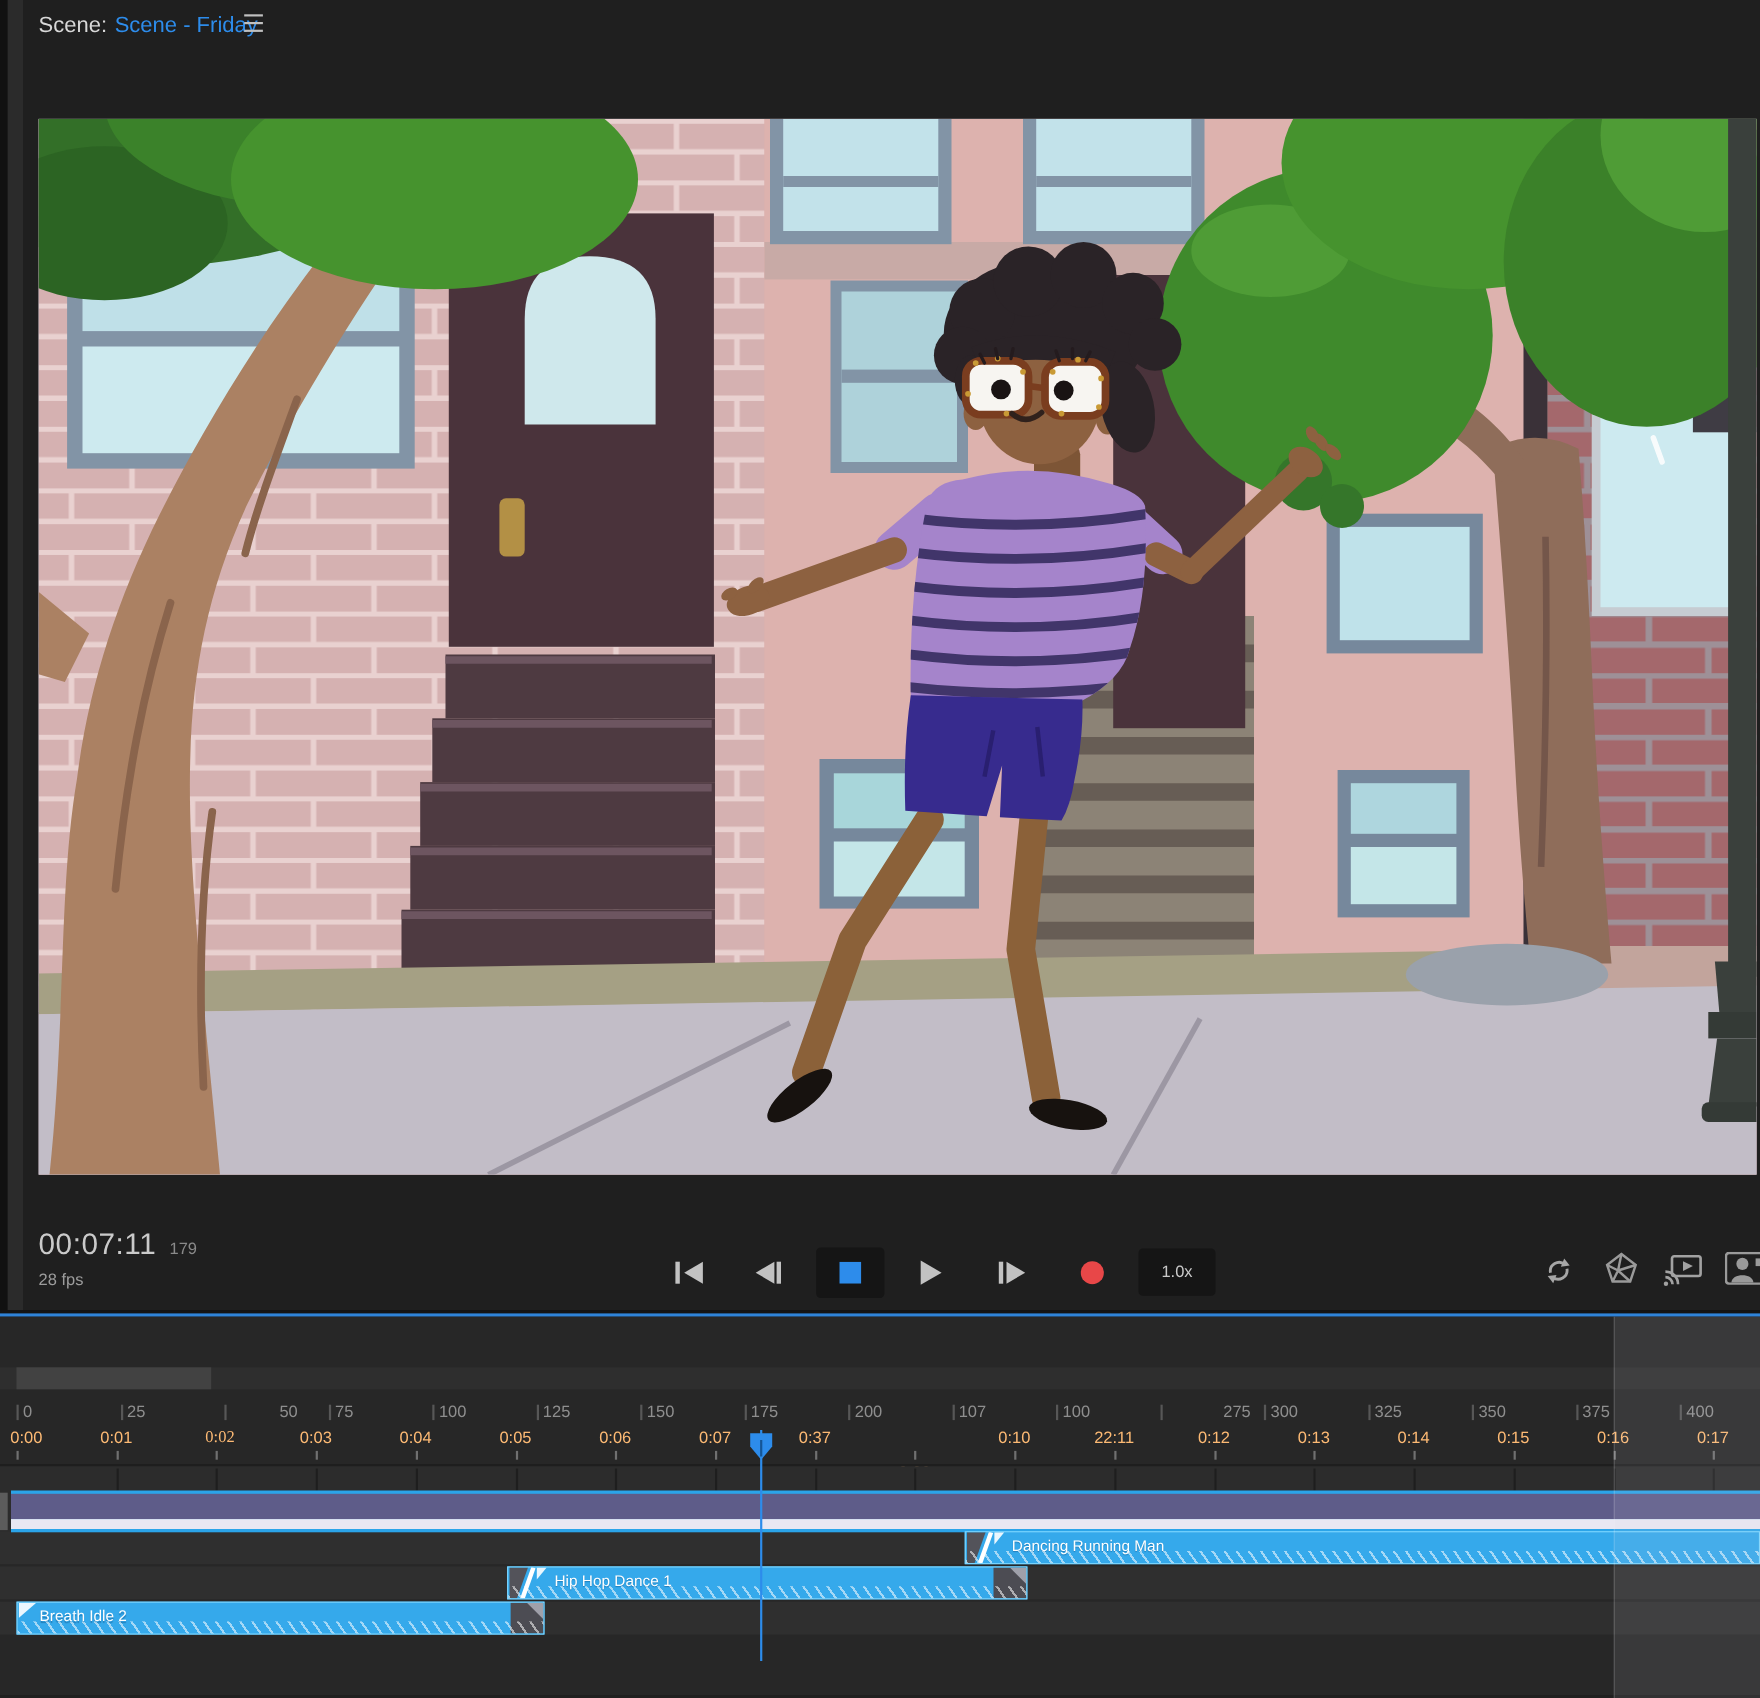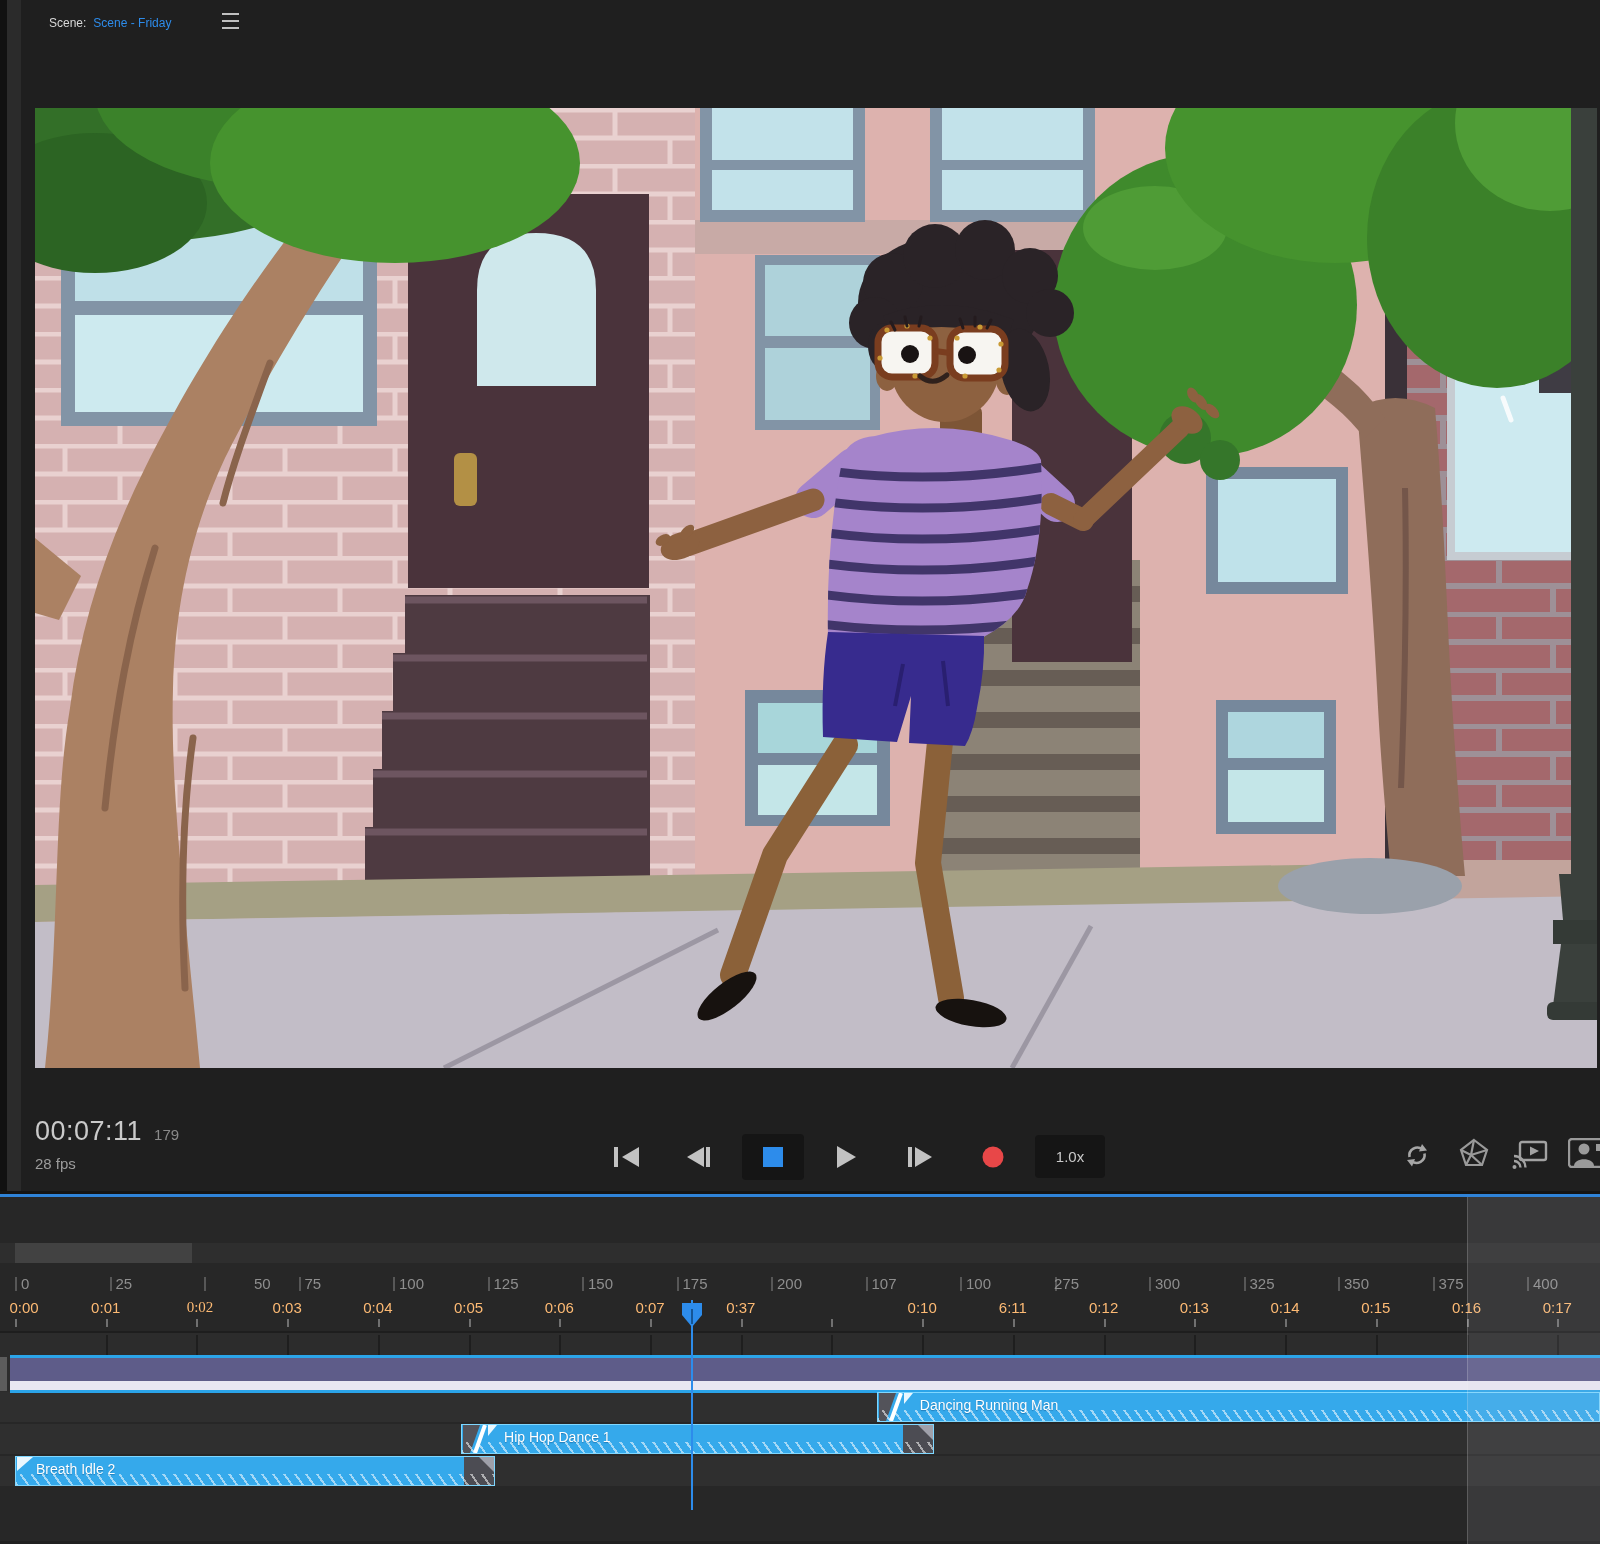--- a/index.html
+++ b/index.html
@@ -3,21 +3,21 @@
 <meta charset="utf-8">
 <style>
   html,body{margin:0;padding:0;background:#111;}
   body{width:1600px;height:1544px;position:relative;overflow:hidden;
        font-family:"Liberation Sans",sans-serif;-webkit-font-smoothing:antialiased;}
   .abs{position:absolute;}
   
   #viewport{left:0;top:0;width:1600px;height:1191px;background:#1f1f1f;}
   #left-strip-a{left:0;top:0;width:7px;height:1191px;background:#111;}
   #left-strip-b{left:7px;top:0;width:14px;height:1191px;background:#2b2b2b;}
-  #top-bar{left:49px;top:10px;height:26px;display:flex;align-items:center;font-size:12px;}
+  #top-bar{left:35px;top:10px;height:26px;display:flex;align-items:center;font-size:20px;}
   #top-bar .lbl{color:#d8d8d8;}
   #top-bar .scene-link{margin-left:7px;cursor:pointer;}
   #menu-btn{left:222px;top:13px;width:17px;height:16px;display:flex;flex-direction:column;justify-content:space-between;cursor:pointer;}
   #menu-btn i{display:block;height:2.4px;background:#c0c0c0;}
   #stage{left:35px;top:108px;width:1562px;height:960px;background:#b9b3bf;overflow:hidden;}
   
   #timecode{left:35px;top:1116px;display:flex;align-items:baseline;}
   #timecode .big{font-size:27px;color:#cacaca;letter-spacing:.5px;}
   #timecode .frm{font-size:15px;color:#8a8a8a;margin-left:12px;}
   #fps{left:35px;top:1155px;font-size:15px;color:#9c9c9c;}
@@ -411,21 +411,21 @@
       <div class="abs flabel" style="left: 588px;">150</div>
       <div class="abs ftick" style="left: 676.5px;"></div>
       <div class="abs flabel" style="left: 682.5px;">175</div>
       <div class="abs ftick" style="left: 771px;"></div>
       <div class="abs flabel" style="left: 777px;">200</div>
       <div class="abs ftick" style="left: 865.5px;"></div>
       <div class="abs flabel" style="left: 871.5px;">107</div>
       <div class="abs ftick" style="left: 960px;"></div>
       <div class="abs flabel" style="left: 966px;">100</div>
       <div class="abs ftick" style="left: 1054.5px;"></div>
-      <div class="abs flabel" style="left: 1054px;">275</div>
+      <div class="abs flabel" style="left: 1112px;">275</div>
       <div class="abs ftick" style="left: 1149px;"></div>
       <div class="abs flabel" style="left: 1155px;">300</div>
       <div class="abs ftick" style="left: 1243.5px;"></div>
       <div class="abs flabel" style="left: 1249.5px;">325</div>
       <div class="abs ftick" style="left: 1338px;"></div>
       <div class="abs flabel" style="left: 1344px;">350</div>
       <div class="abs ftick" style="left: 1432.5px;"></div>
       <div class="abs flabel" style="left: 1438.5px;">375</div>
       <div class="abs ftick" style="left: 1527px;"></div>
       <div class="abs flabel" style="left: 1533px;">400</div>
@@ -444,21 +444,21 @@
       <div class="abs tlabel" style="left: 559.32px;">0:06</div>
       <div class="abs stick" style="left: 559.32px;"></div>
       <div class="abs tlabel" style="left: 650.04px;">0:07</div>
       <div class="abs stick" style="left: 650.04px;"></div>
       <div class="abs tlabel" style="left: 740.76px;">0:37</div>
       <div class="abs stick" style="left: 740.76px;"></div>
       <div class="abs tlabel" style="left: 831.48px; margin-top: 32px;">0:09</div>
       <div class="abs stick" style="left: 831.48px;"></div>
       <div class="abs tlabel" style="left: 922.2px;">0:10</div>
       <div class="abs stick" style="left: 922.2px;"></div>
-      <div class="abs tlabel" style="left: 1012.92px;">6:11</div>
+      <div class="abs tlabel" style="left: 1012.92px;">22:11</div>
       <div class="abs stick" style="left: 1012.92px;"></div>
       <div class="abs tlabel" style="left: 1103.64px;">0:12</div>
       <div class="abs stick" style="left: 1103.64px;"></div>
       <div class="abs tlabel" style="left: 1194.36px;">0:13</div>
       <div class="abs stick" style="left: 1194.36px;"></div>
       <div class="abs tlabel" style="left: 1285.08px;">0:14</div>
       <div class="abs stick" style="left: 1285.08px;"></div>
       <div class="abs tlabel" style="left: 1375.8px;">0:15</div>
       <div class="abs stick" style="left: 1375.8px;"></div>
       <div class="abs tlabel" style="left: 1466.52px;">0:16</div>

